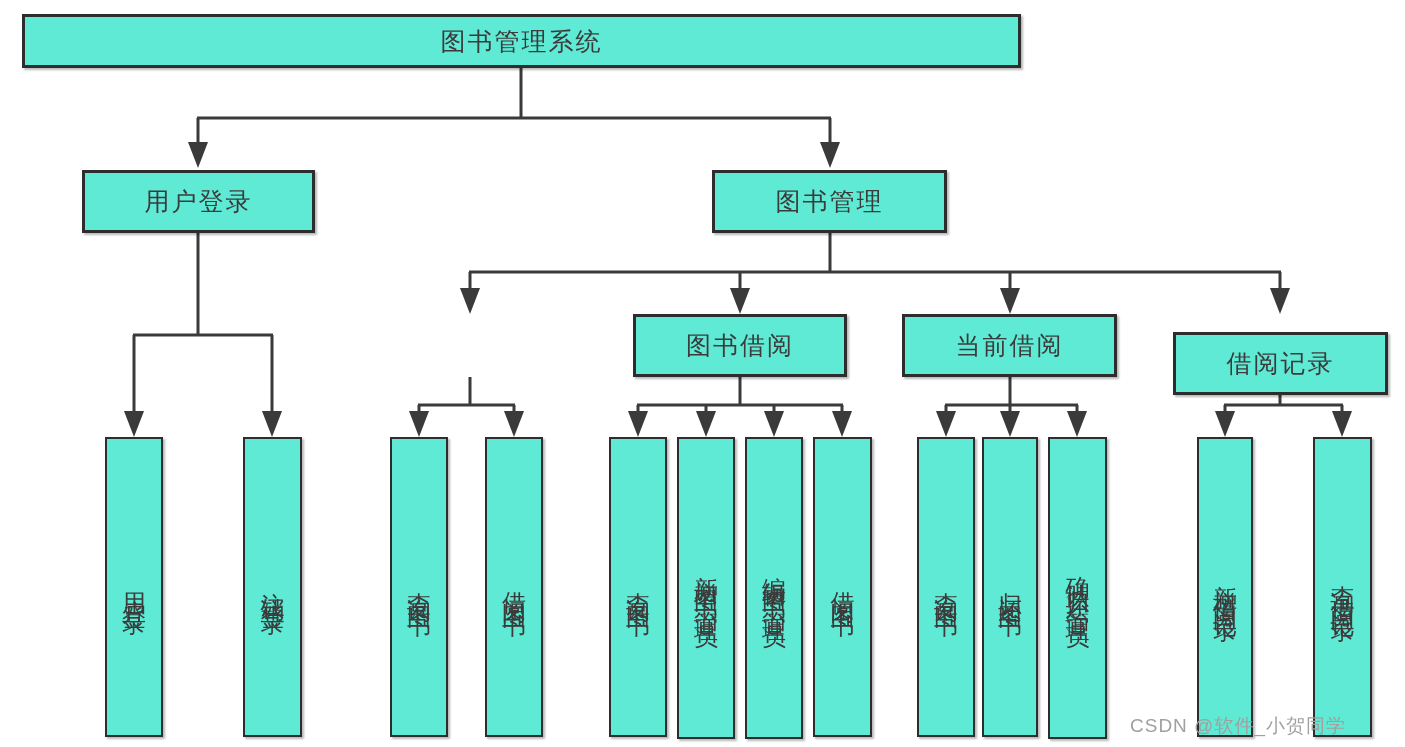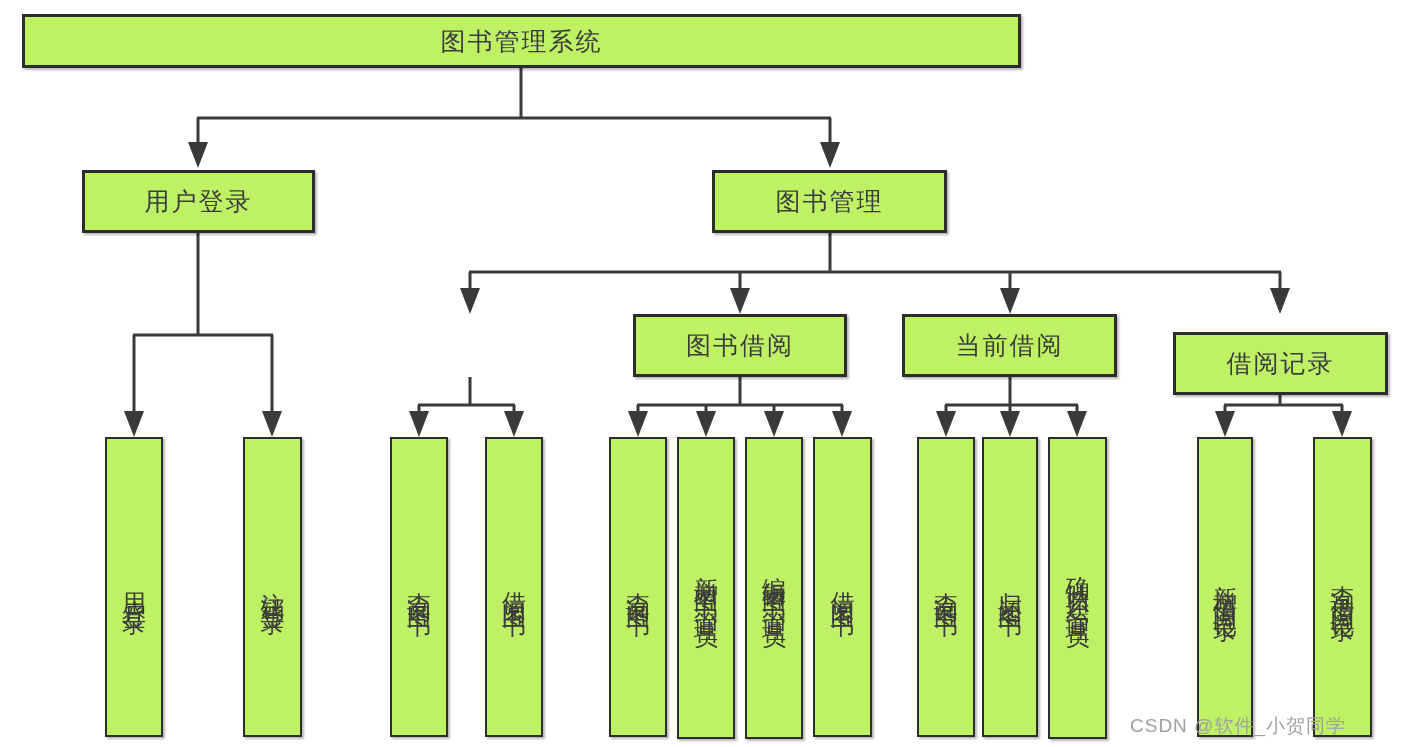--- a/index.html
+++ b/index.html
@@ -16,21 +16,21 @@
     background:var(--bg);
     font-family:"Liberation Sans","DejaVu Sans",sans-serif;
     overflow:hidden;
   }
   .connectors{position:absolute;left:0;top:0;width:1405px;height:747px;}
   .cline{fill:none;stroke:var(--line);stroke-width:3;}
   .arrow{fill:var(--line);stroke:none;}
   .node{
     position:absolute;
     box-sizing:border-box;
-    background:#bef264;
+    background:#5eead4;
     border:3px solid var(--border);
     display:flex;align-items:center;justify-content:center;
     font-size:25px;color:var(--text);
     letter-spacing:2px;
     box-shadow:2px 2px 2px rgba(0,0,0,0.28);
     white-space:nowrap;
   }
   .node.v{
     writing-mode:vertical-rl;
     font-size:24px;

